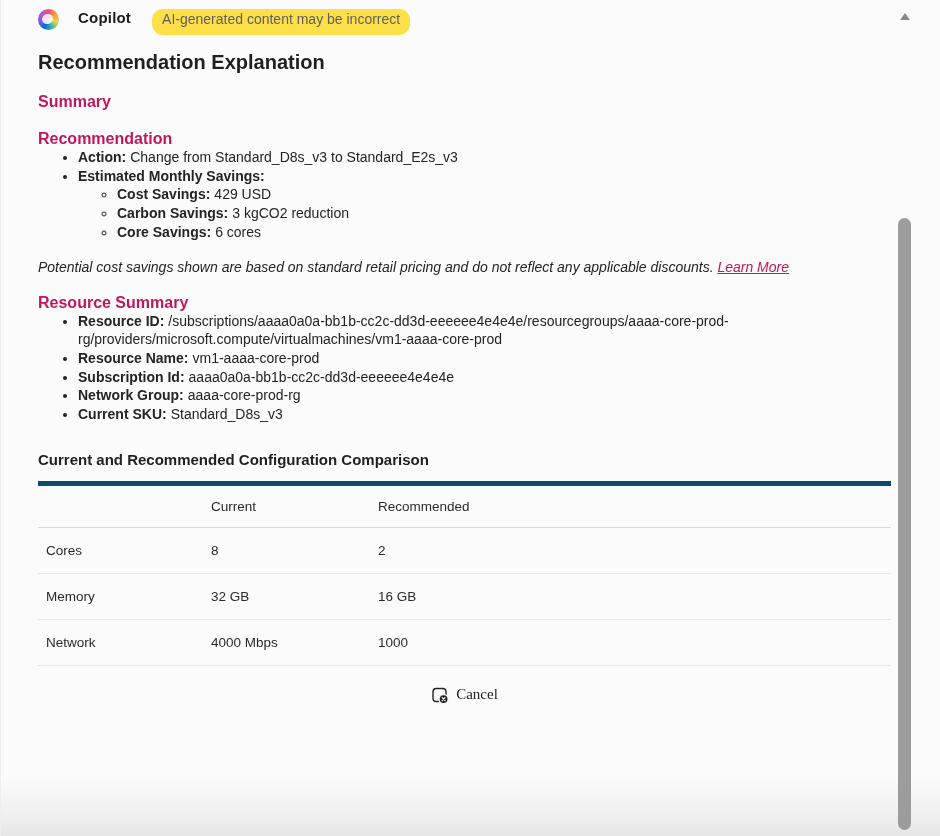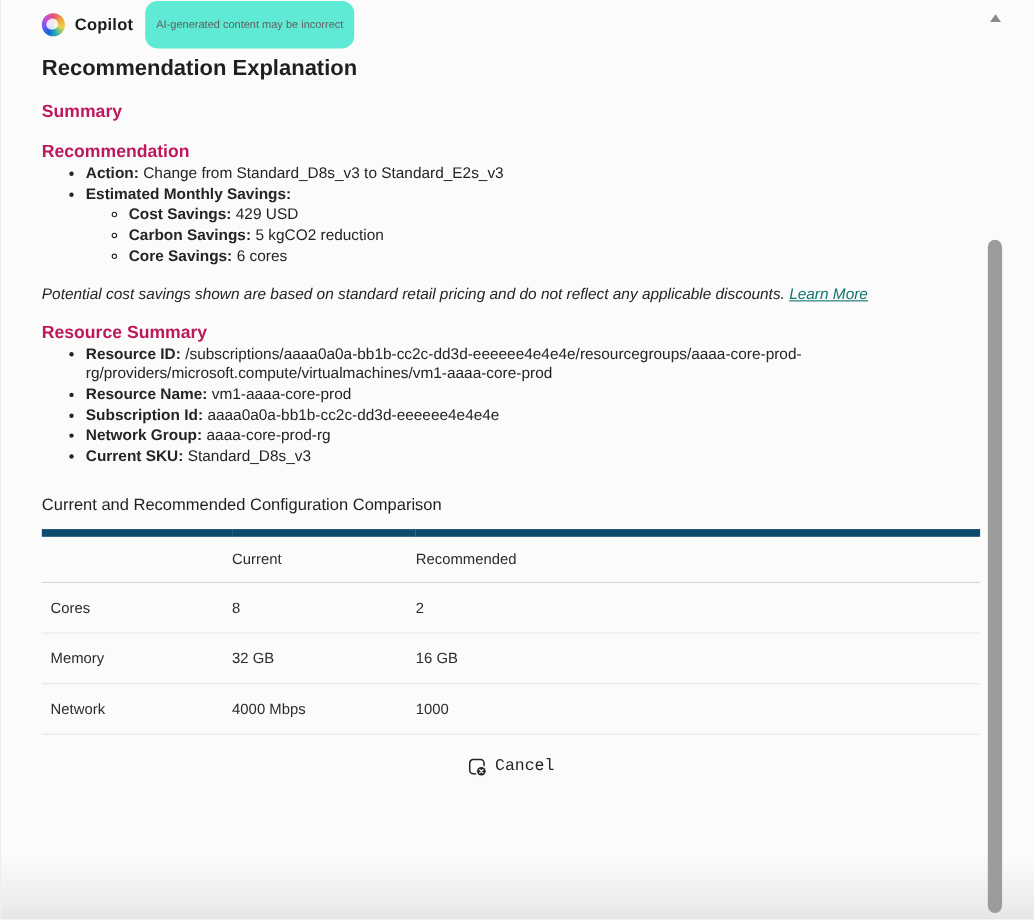--- a/index.html
+++ b/index.html
@@ -5,53 +5,53 @@
   html,body{margin:0;padding:0}
   body{
     width:940px;height:836px;overflow:hidden;position:relative;
     background:#fbfbfb;color:#242424;
     font-family:"Liberation Sans","DejaVu Sans",sans-serif;
     border-left:1px solid #eeeeee;box-sizing:border-box;
   }
   .content{padding:9px 50px 0 37px;position:relative;z-index:2}
 
   
-  .app-header{display:flex;align-items:center;gap:9px;height:26px}
+  .app-header{display:flex;gap:19px;height:26px}
   .logo{width:21px;height:21px;border-radius:50%;position:relative;flex:0 0 auto;
     background:conic-gradient(from 210deg,#0b68d8,#7a5af5,#c94fd0,#e8556d,#f2a73b,#e8d44d,#35b5a9,#0b68d8);}
   .logo::after{content:"";position:absolute;left:4px;top:5px;width:11px;height:10px;
     border-radius:50%;background:#fff;opacity:.85;transform:rotate(-20deg)}
   .app-name{font-size:15px;font-weight:700;color:#1b1b1b;letter-spacing:.2px}
-  .badge{background:#5eead4;color:#5f5f5f;font-size:10px;line-height:11px;
-    padding:16px 10px;border-radius:11px;margin-left:2px;white-space:nowrap}
+  .badge{background:#fde047;color:#5f5f5f;font-size:14px;line-height:11px;
+    padding:5px 10px;border-radius:11px;margin-left:2px;white-space:nowrap}
 
   h1{font-size:20px;font-weight:700;margin:16px 0 0;color:#1f1f1f}
   h2{font-size:16px;font-weight:600;margin:19px 0 0;color:#be185d}
-  h3{font-size:15px;font-weight:400;margin:27px 0 0;color:#1f1f1f}
+  h3{font-size:15px;font-weight:700;margin:27px 0 0;color:#1f1f1f}
   p.body{font-size:14px;line-height:21.5px;margin:13px 0 0;max-width:842px}
 
   ul.l1{margin:0 0 0;padding-left:40px;font-size:14px;line-height:18.7px;list-style:disc}
   ul.l2{margin:0;padding-left:39px;list-style:circle}
   li{overflow-wrap:break-word}
   .lbl{font-weight:700;margin-right:4px}
   ul.rs{max-width:810px}
 
   p.note{font-style:italic;font-size:14px;margin:17px 0 0}
-  a.link{color:#0f766e;text-decoration:underline;cursor:pointer}
+  a.link{color:#be185d;text-decoration:underline;cursor:pointer}
 
   table{border-collapse:collapse;table-layout:fixed;width:853px;margin-top:13px;
-    border-top:7px solid #0c4a6e;font-size:13.5px;color:#2b2b2b}
+    border-top:5px solid #0c4a6e;font-size:13.5px;color:#2b2b2b}
   th{font-weight:400;text-align:left;height:41px;vertical-align:middle;
     border-bottom:1px solid #d8d8d8;padding:0}
   td{height:45px;vertical-align:middle;border-bottom:1px solid #e7e7e7;padding:0}
   th:first-child,td:first-child{padding-left:8px}
 
   .footer{display:flex;justify-content:center;margin-top:15px}
   button.cancel{display:flex;align-items:center;gap:6px;background:transparent;border:none;
-    font-family:Liberation Mono, monospace;font-size:15px;color:#242424;cursor:pointer;padding:4px 8px}
+    font-family:Liberation Serif, serif;font-size:15px;color:#242424;cursor:pointer;padding:4px 8px}
   .cicon{display:inline-flex;width:20px;height:20px}
 
   .bottom-fade{position:absolute;left:0;right:0;bottom:0;height:58px;z-index:1;pointer-events:none;
     background:linear-gradient(to bottom,rgba(234,234,234,0) 0%,rgba(232,232,232,.75) 75%,#e5e5e5 100%)}
 
   .scroll-up{position:absolute;top:13px;right:30px;width:0;height:0;z-index:3;cursor:pointer;
     border-left:5px solid transparent;border-right:5px solid transparent;border-bottom:7px solid #8a8a8a}
   .scroll-thumb{position:absolute;top:218px;right:29px;width:13px;height:612px;z-index:3;
     border-radius:7px;background:#9c9c9c;cursor:grab}
 </style>
@@ -69,21 +69,21 @@
   <h1>Recommendation Explanation</h1>
 
   <h2>Summary</h2>
 
   <h2>Recommendation</h2>
   <ul class="l1">
     <li><span class="lbl">Action:</span><span>Change from Standard_D8s_v3 to Standard_E2s_v3</span></li>
     <li><span class="lbl">Estimated Monthly Savings:</span>
       <ul class="l2">
         <li><span class="lbl">Cost Savings:</span><span>429 USD</span></li>
-        <li><span class="lbl">Carbon Savings:</span><span>5 kgCO2 reduction</span></li>
+        <li><span class="lbl">Carbon Savings:</span><span>3 kgCO2 reduction</span></li>
         <li><span class="lbl">Core Savings:</span><span>6 cores</span></li>
       </ul>
     </li>
   </ul>
 
   <p class="note"><span>Potential cost savings shown are based on standard retail pricing and do not reflect any applicable discounts.</span> <a class="link">Learn More</a></p>
 
   <h2>Resource Summary</h2>
   <ul class="l1 rs">
     <li><span class="lbl">Resource ID:</span><span>/subscriptions/aaaa0a0a-bb1b-cc2c-dd3d-eeeeee4e4e4e/resourcegroups/aaaa-core-prod-rg/providers/microsoft.compute/virtualmachines/vm1-aaaa-core-prod</span></li>

